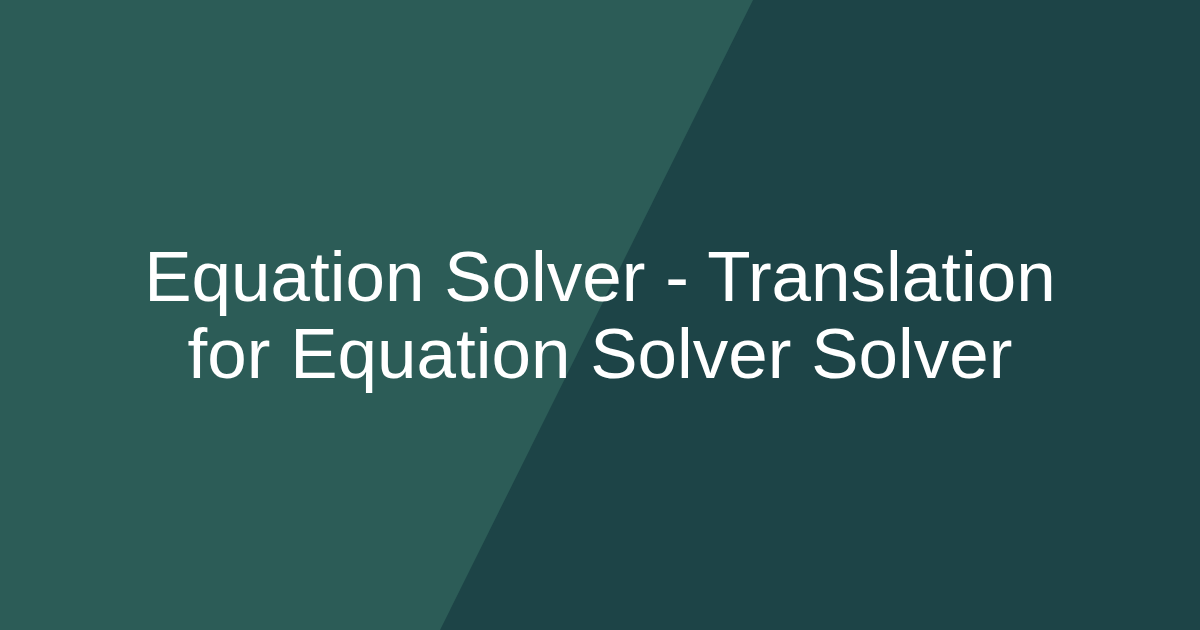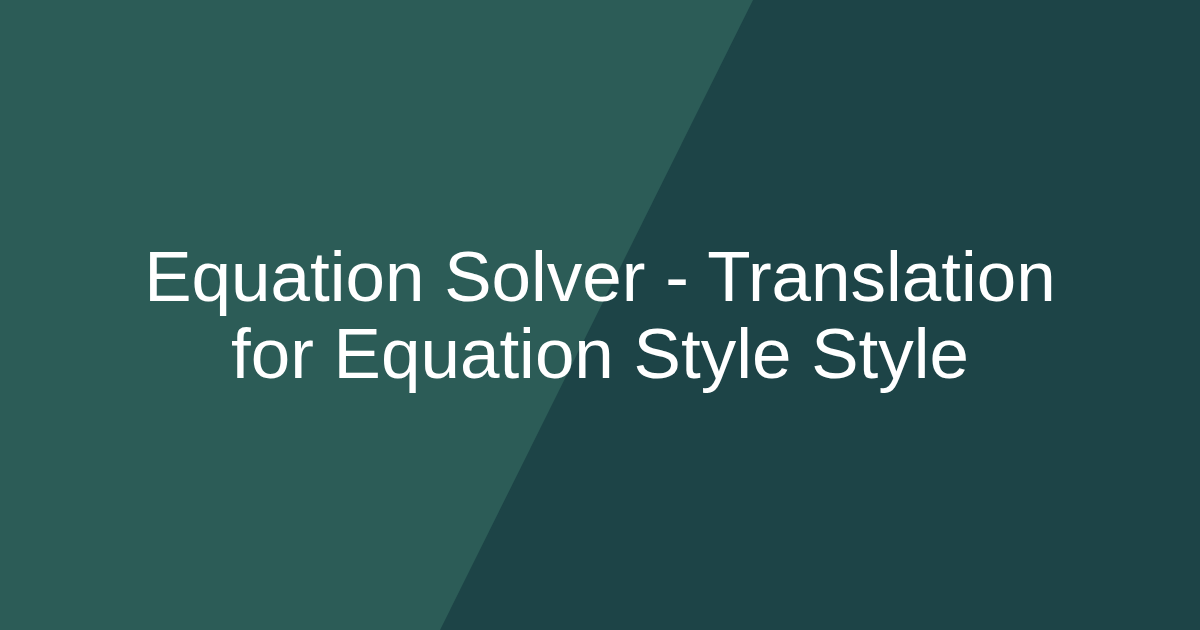--- a/index.html
+++ b/index.html
@@ -55,16 +55,16 @@
 </head>
 <body>
 
 <div id="og-card">
 
   <div class="bg-base"></div>
 
   <div class="bg-diagonal"></div>
 
   <div class="title-wrap">
-    <h1 class="title"><span>Equation Solver - Translation</span><br><span>for Equation Style Style</span></h1>
+    <h1 class="title"><span>Equation Solver - Translation</span><br><span>for Equation Solver Solver</span></h1>
   </div>
 
 </div>
 
 </body></html>

